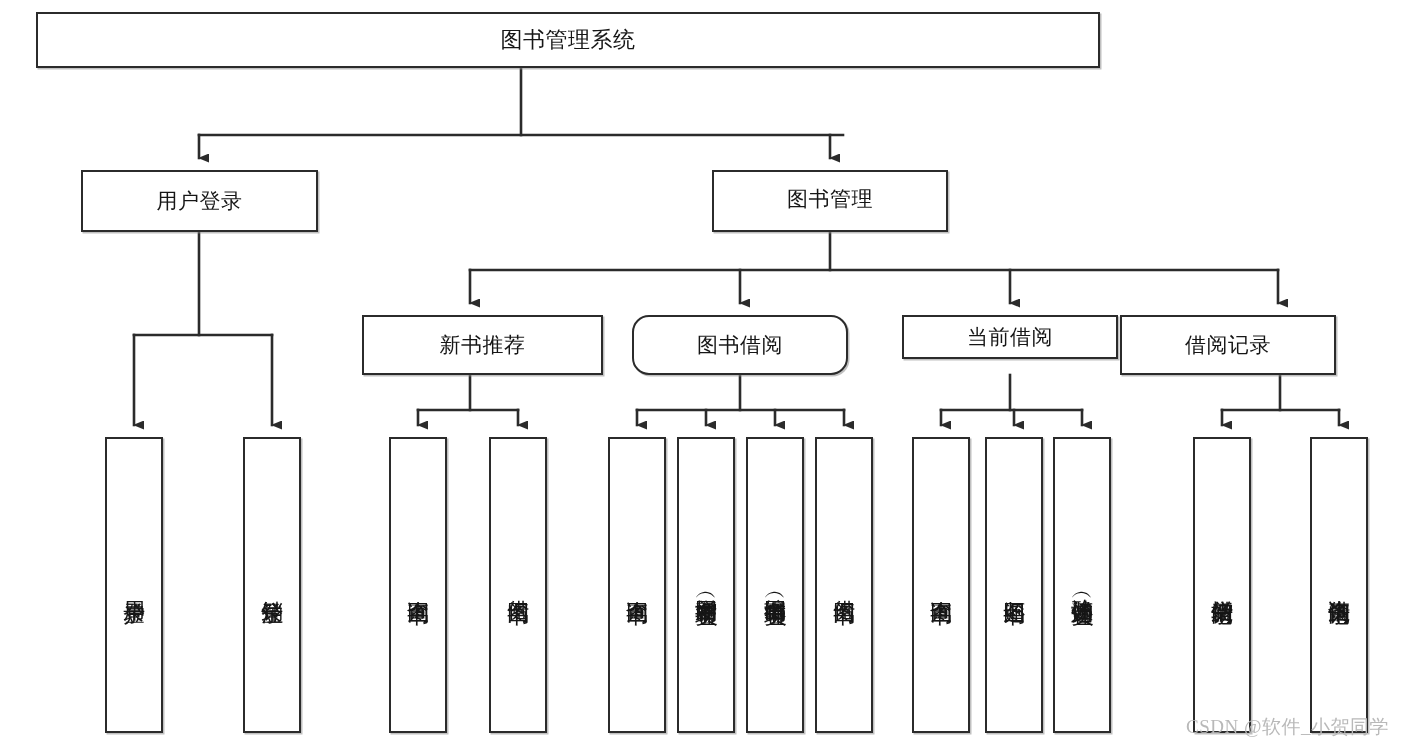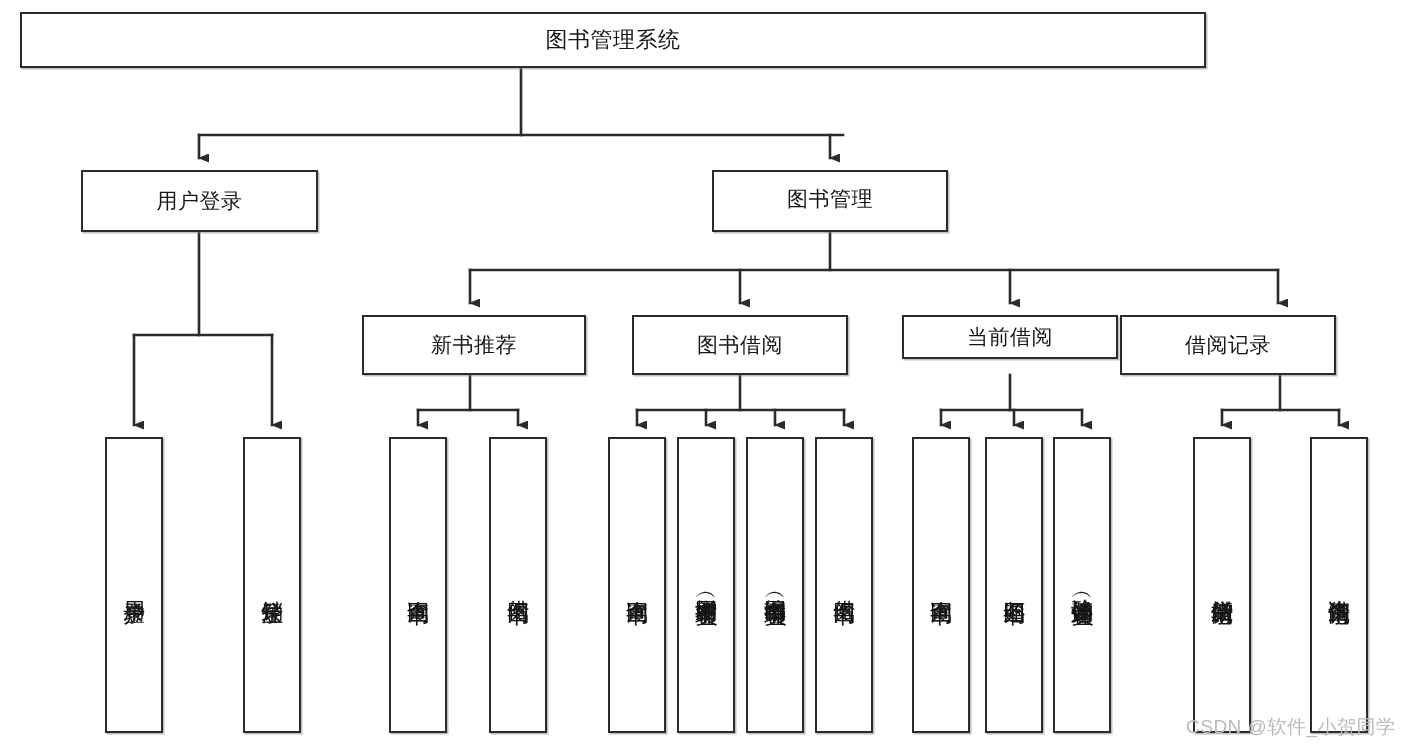--- a/index.html
+++ b/index.html
@@ -59,21 +59,21 @@
     max-height: 268px;
   }
   .watermark {
     position: absolute;
     left: 1186px;
     top: 714px;
     font-size: 19px;
     color: #b9b9b9;
     letter-spacing: 0.5px;
     white-space: nowrap;
-    font-family: Liberation Sans, sans-serif;
+    font-family: Liberation Serif, serif;
   }
 </style>
 </head>
 <body>
 
 <div id="canvas">
 
   <svg class="connectors" viewBox="0 0 1405 747" xmlns="http://www.w3.org/2000/svg">
     <defs>
       <marker id="arrow" markerWidth="9" markerHeight="11" refX="4.5" refY="10" orient="auto" markerUnits="userSpaceOnUse">
@@ -117,35 +117,35 @@
       <path d="M1014,410 L1014,425" marker-end="url(#arrow)"></path>
       <path d="M1082,410 L1082,425" marker-end="url(#arrow)"></path>
 
       <path d="M1280,375 L1280,410"></path>
       <path d="M1222,410 L1339,410"></path>
       <path d="M1222,410 L1222,425" marker-end="url(#arrow)"></path>
       <path d="M1339,410 L1339,425" marker-end="url(#arrow)"></path>
     </g>
   </svg>
 
-  <div class="node root" style="left:20px;top:12px;width:1186px;height:56px;">
+  <div class="node root" style="left:36px;top:12px;width:1064px;height:56px;">
     <span class="label">图书管理系统</span>
   </div>
 
   <div class="node" style="left:81px;top:170px;width:237px;height:62px;">
     <span class="label">用户登录</span>
   </div>
   <div class="node" style="left:712px;top:170px;width:236px;height:62px;font-family:Liberation Mono, monospace;">
     <span class="label">图书管理</span>
   </div>
 
-  <div class="node" style="left:362px;top:315px;width:224px;height:60px;">
+  <div class="node" style="left:362px;top:315px;width:241px;height:60px;">
     <span class="label">新书推荐</span>
   </div>
-  <div class="node" style="left:632px;top:315px;width:216px;height:60px;">
+  <div class="node" style="left:632px;top:315px;width:216px;height:60px;border-radius:17px;">
     <span class="label">图书借阅</span>
   </div>
   <div class="node" style="left:902px;top:315px;width:216px;height:44px;">
     <span class="label">当前借阅</span>
   </div>
   <div class="node" style="left:1120px;top:315px;width:216px;height:60px;justify-content:center;">
     <span class="label">借阅记录</span>
   </div>
 
   <div class="node leaf" style="left:105px;top:437px;width:58px;height:296px;">

